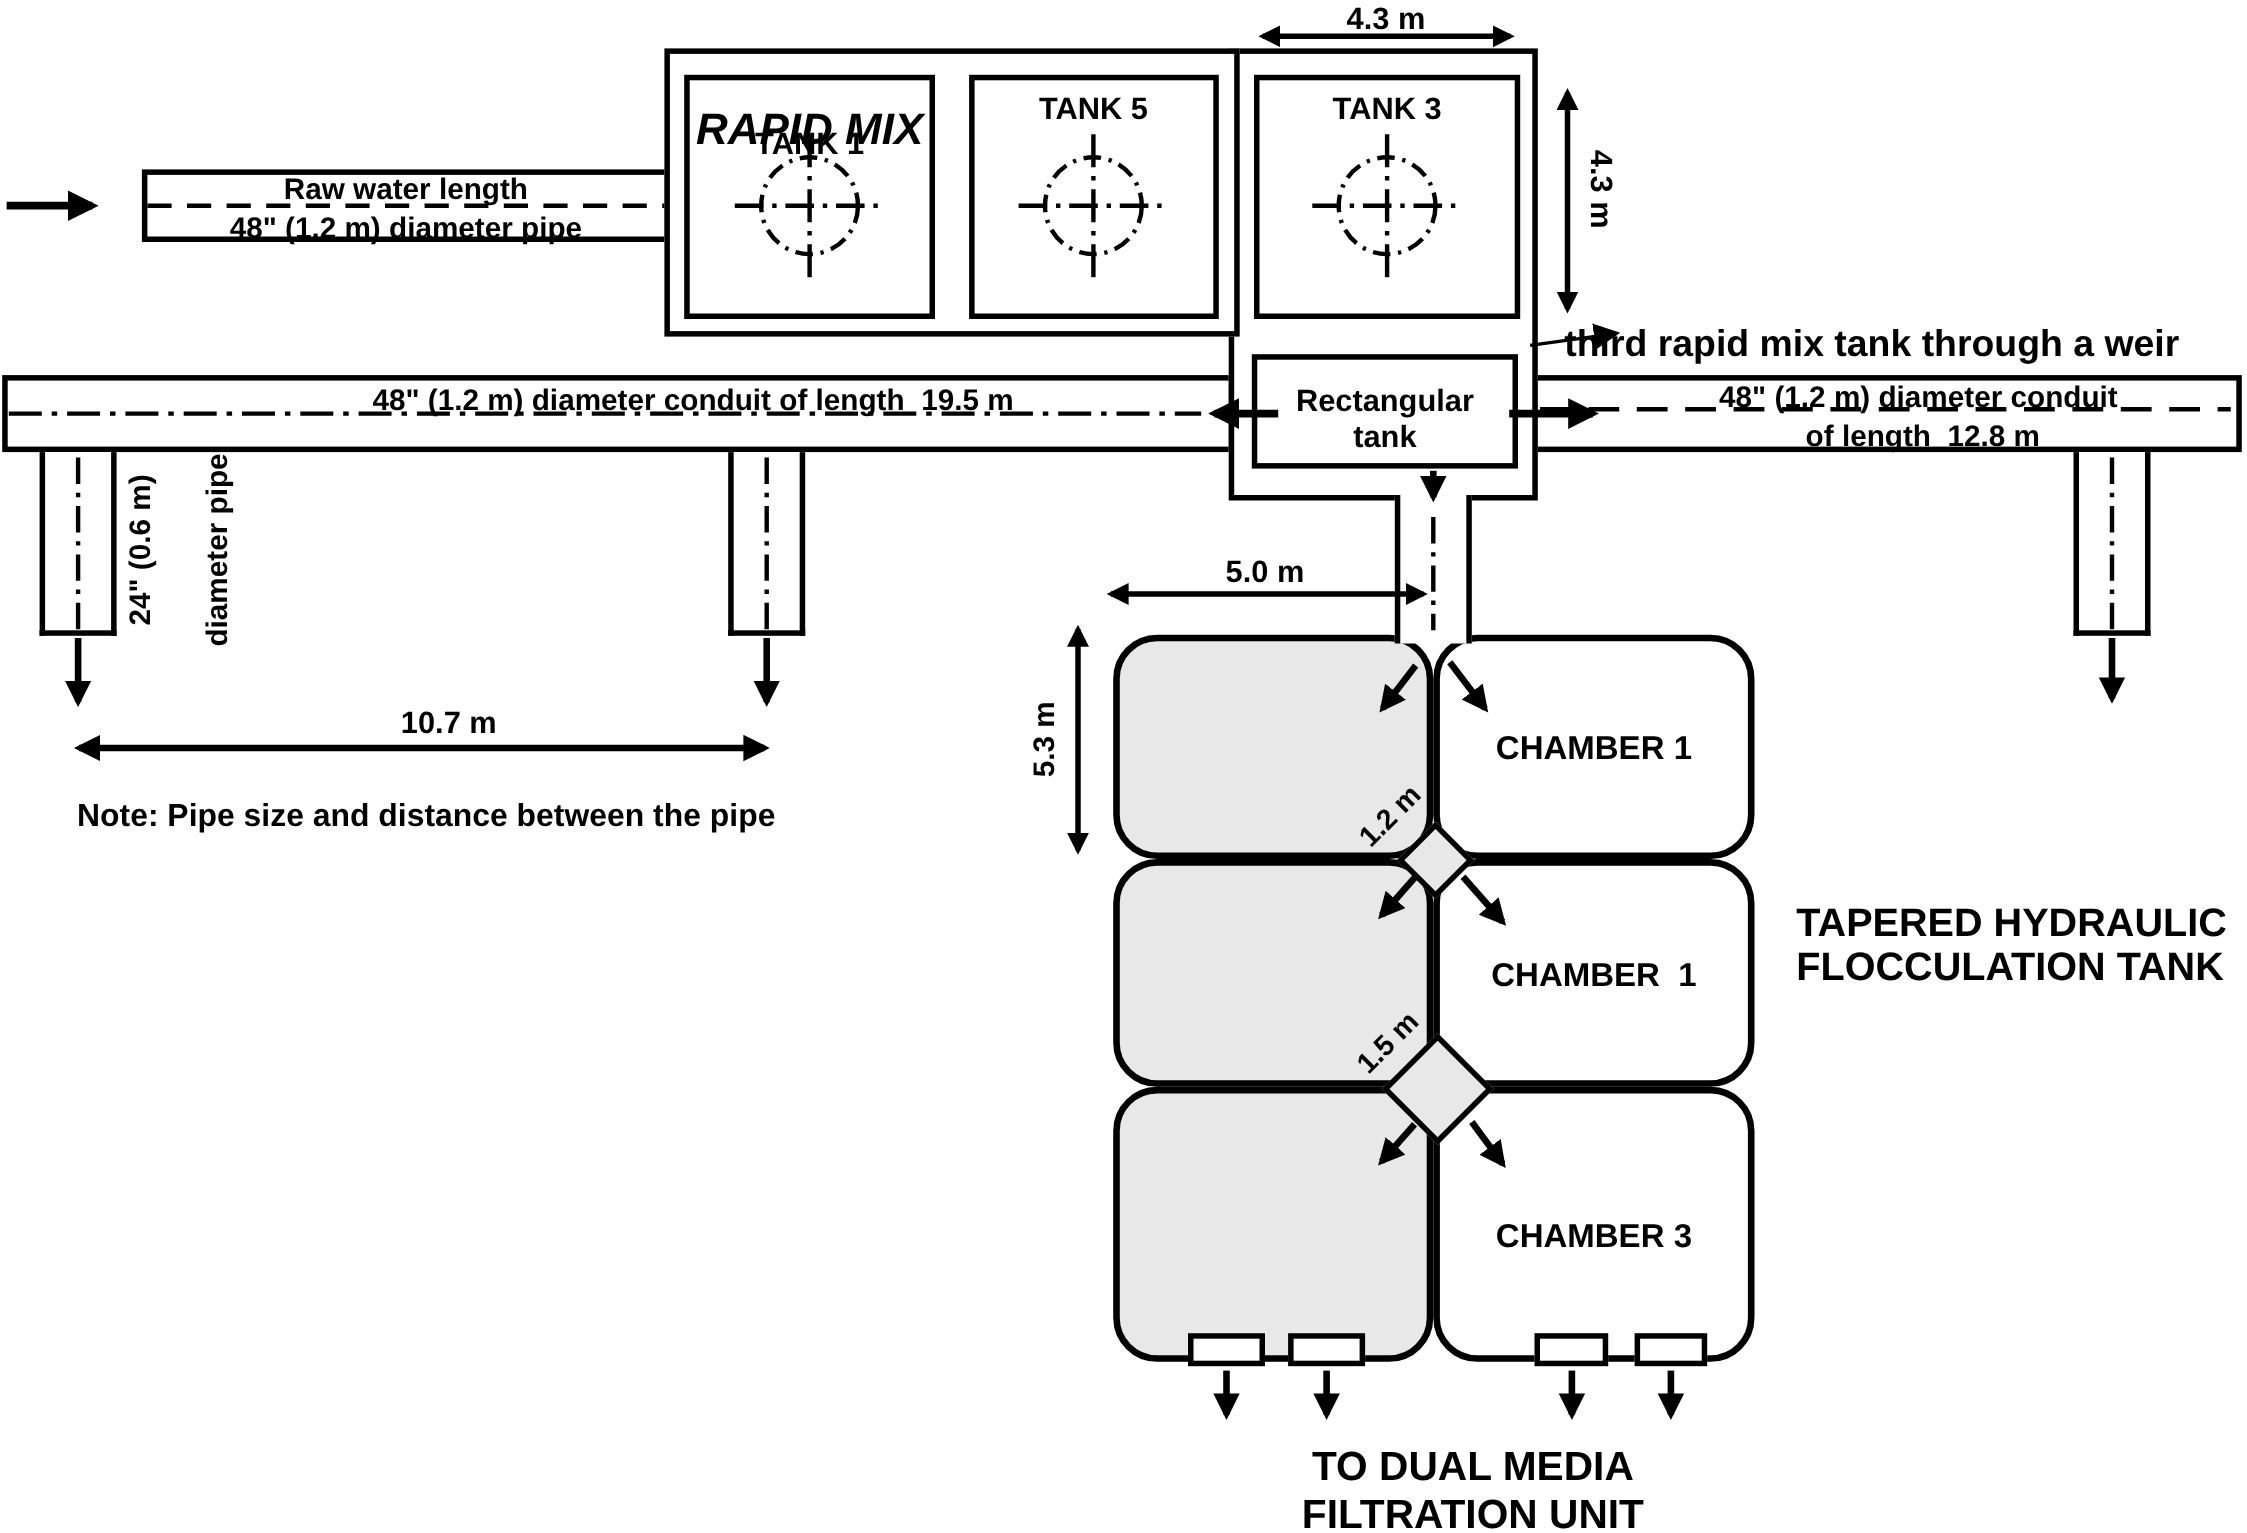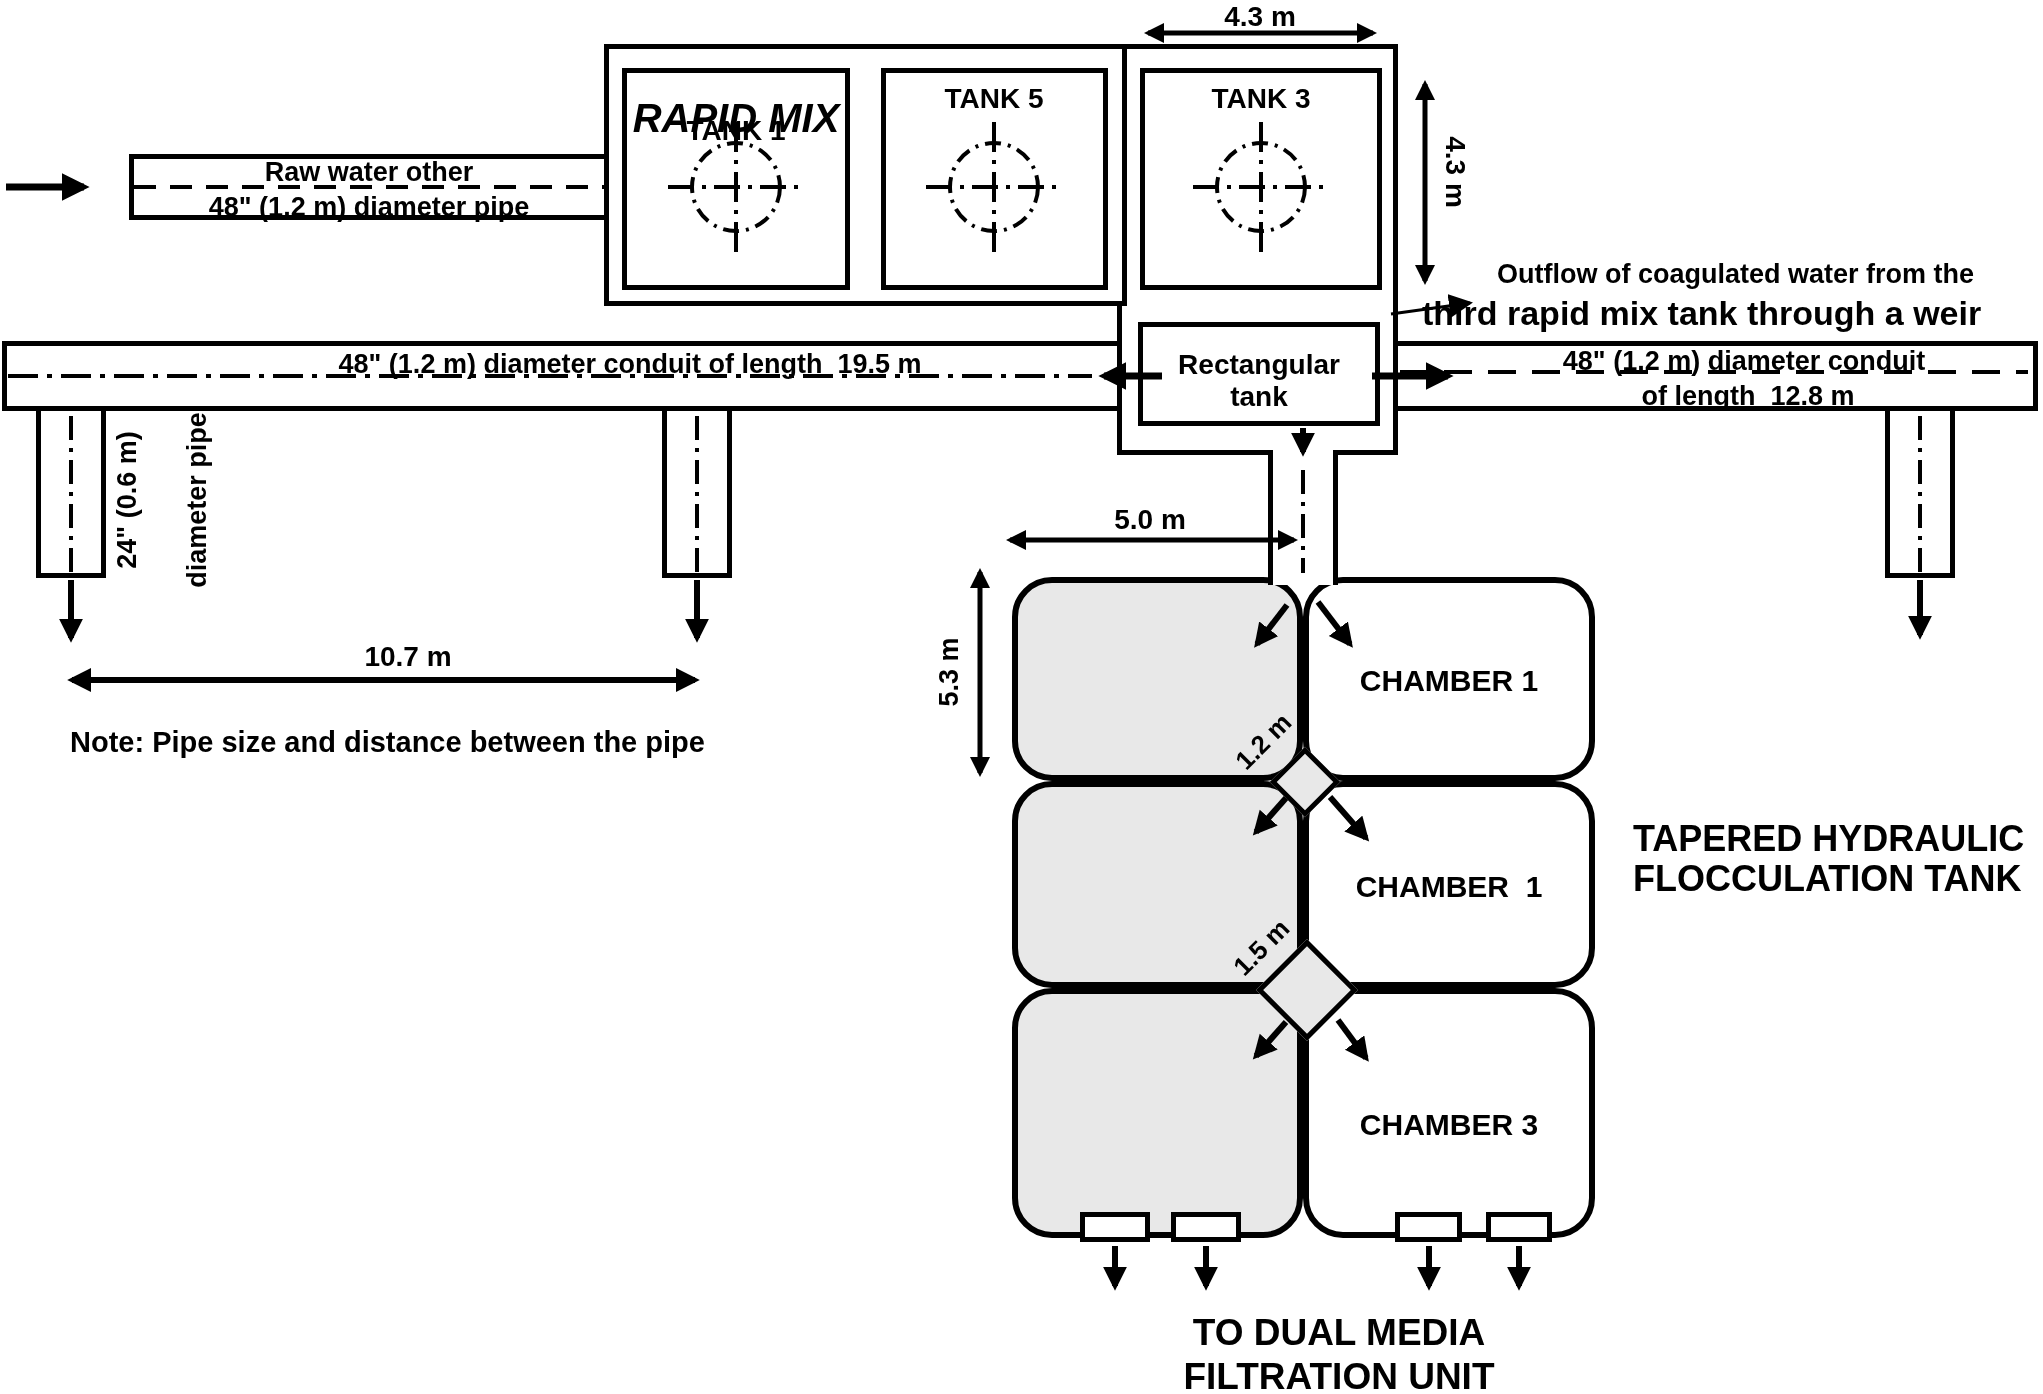--- a/index.html
+++ b/index.html
@@ -123,32 +123,31 @@
       <line x1="1286" y1="1022" x2="1256" y2="1056" stroke-width="6" marker-end="url(#ah)"></line>
       <line x1="1338" y1="1020" x2="1366" y2="1058" stroke-width="6" marker-end="url(#ah)"></line>
 
       <line x1="1115" y1="1246" x2="1115" y2="1286" stroke-width="6" marker-end="url(#ah)"></line>
       <line x1="1206" y1="1246" x2="1206" y2="1286" stroke-width="6" marker-end="url(#ah)"></line>
       <line x1="1429" y1="1246" x2="1429" y2="1286" stroke-width="6" marker-end="url(#ah)"></line>
       <line x1="1519" y1="1246" x2="1519" y2="1286" stroke-width="6" marker-end="url(#ah)"></line>
     </g>
   </svg>
 
-  <div class="txt ctr" style="left:369px;top:157px;font-size:27px;">Raw water other</div>
+  <div class="txt ctr" style="left:369px;top:157px;font-size:27px;">Raw water length</div>
   <div class="txt ctr" style="left:369px;top:192px;font-size:27px;">48" (1.2 m) diameter pipe</div>
 
   <div class="txt ctr" style="left:736px;top:95px;font-size:40px;font-style:italic;">RAPID MIX</div>
   <div class="txt ctr" style="left:736px;top:115px;font-size:28px;text-align:center;">TANK 1</div>
   <div class="txt ctr" style="left:994px;top:83px;font-size:28px;">TANK 5</div>
   <div class="txt ctr" style="left:1261px;top:83px;font-size:28px;">TANK 3</div>
 
   <div class="txt ctr" style="left:1260px;top:1px;font-size:28px;">4.3 m</div>
   <div class="txt rot90" style="left:1455px;top:172px;font-size:28px;">4.3 m</div>
 
-  <div class="txt" style="left:1497px;top:259px;font-size:27px;">Outflow of coagulated water from the</div>
   <div class="txt" style="left:1422px;top:294px;font-size:34px;">third rapid mix tank through a weir</div>
 
   <div class="txt ctr" style="left:630px;top:349px;font-size:27px;">48" (1.2 m) diameter conduit of length  19.5 m</div>
   <div class="txt ctr" style="left:1259px;top:349px;font-size:28px;">Rectangular</div>
   <div class="txt ctr" style="left:1259px;top:381px;font-size:28px;">tank</div>
   <div class="txt ctr" style="left:1744px;top:346px;font-size:27px;">48" (1.2 m) diameter conduit</div>
   <div class="txt ctr" style="left:1748px;top:381px;font-size:27px;">of length  12.8 m</div>
 
   <div class="txt rotm90" style="left:163px;top:515px;font-size:27px;text-align:center;line-height:1.3;">
     <span>24" (0.6 m)</span><br>

